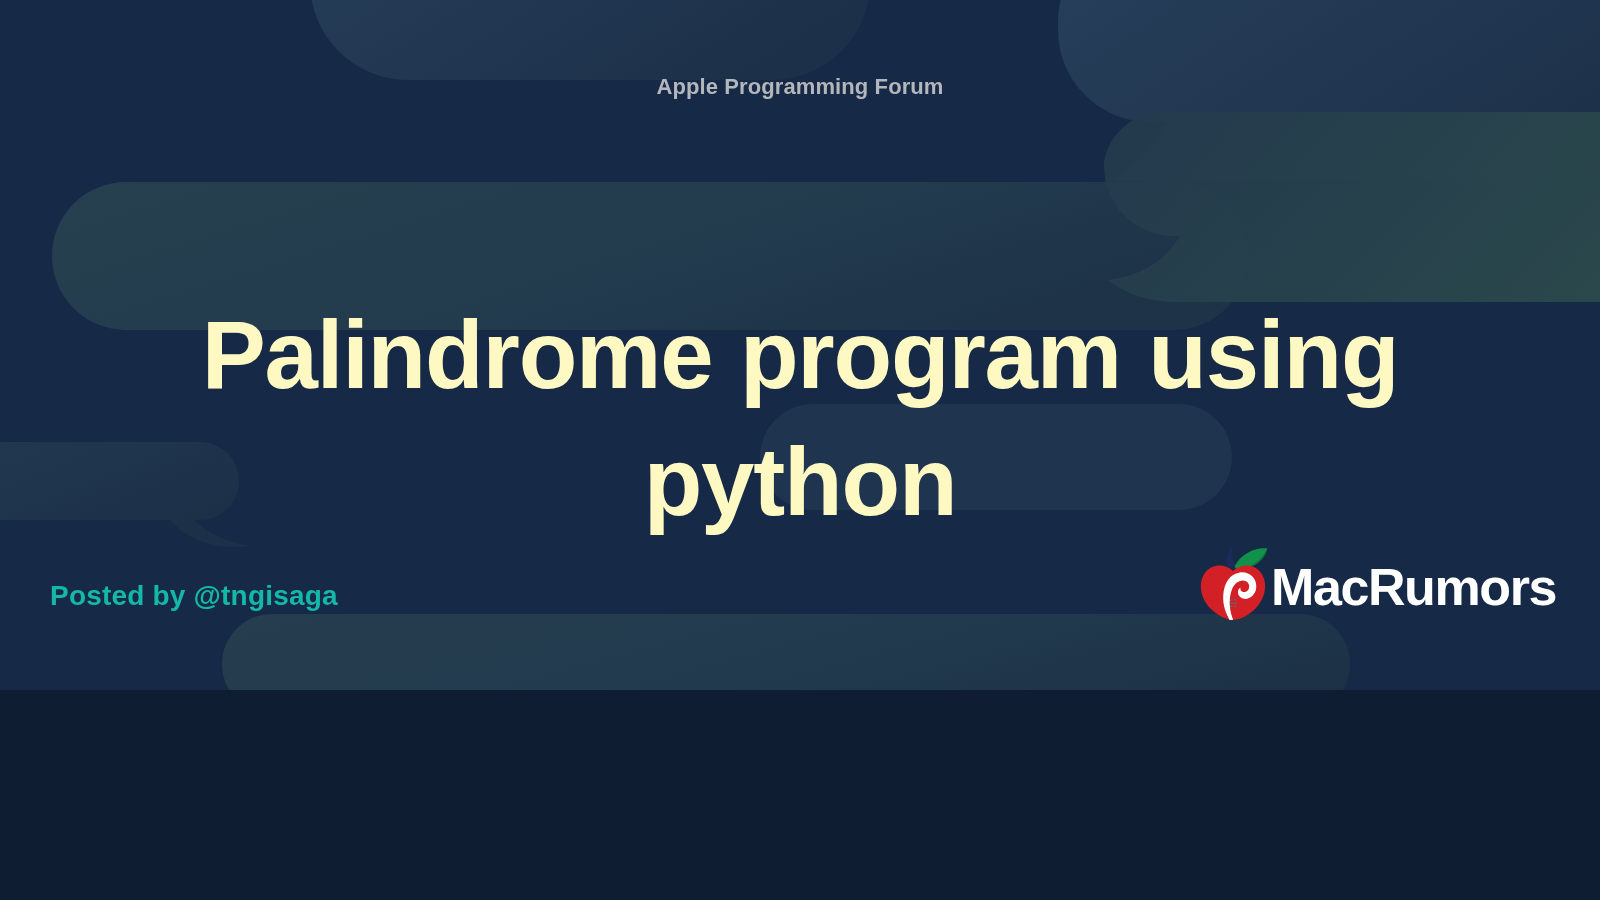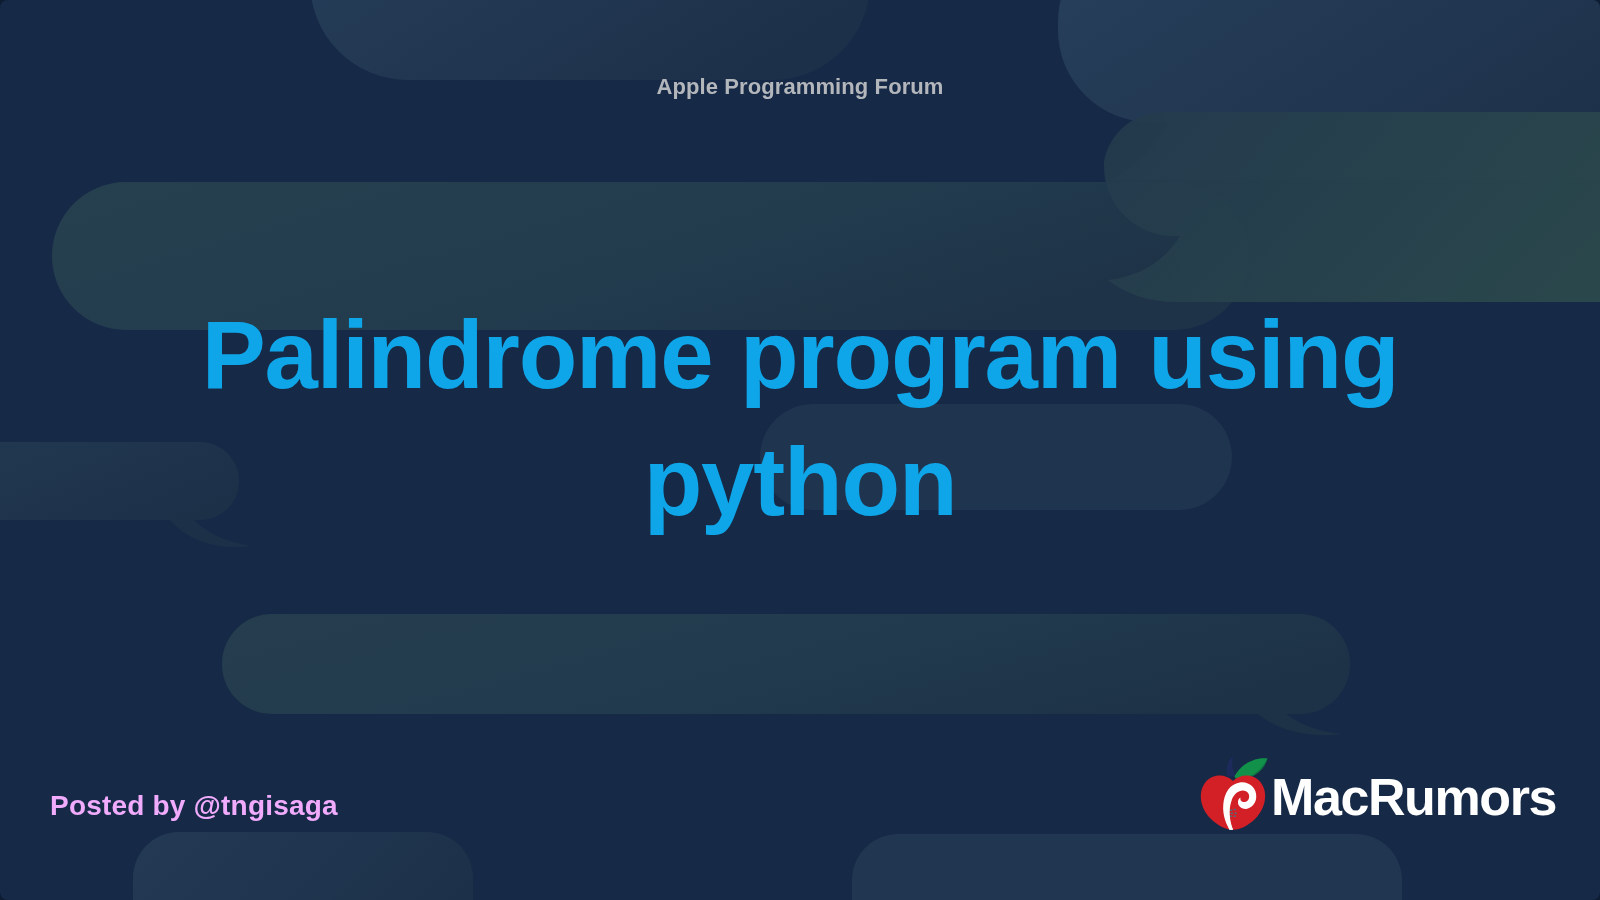--- a/index.html
+++ b/index.html
@@ -3,25 +3,24 @@
 <meta charset="utf-8">
 <style>
   html, body {
     margin: 0;
     padding: 0;
     background: #0f1d33;
   }
   #stage {
     position: relative;
     width: 1600px;
-    height: 900px;
+    height: 690px;
     overflow: hidden;
     background: #162947;
     font-family: "Liberation Sans", sans-serif;
-    border-radius: 8px;
   }
 
   
   #bubbles {
     position: absolute;
     inset: 0;
     width: 1600px;
     height: 900px;
     pointer-events: none;
   }
@@ -55,32 +54,32 @@
     right: 0;
     text-align: center;
     padding: 0 110px;
     box-sizing: border-box;
   }
   .post-title {
     margin: 0;
     font-size: 96px;
     line-height: 1.32;
     font-weight: bold;
-    color: #0ea5e9;
+    color: #fef9c3;
     letter-spacing: -1.2px;
     word-spacing: 2px;
   }
 
   .byline {
     position: absolute;
     left: 50px;
     bottom: 78px;
     font-size: 28px;
     font-weight: bold;
-    color: #f0abfc;
+    color: #14b8a6;
     letter-spacing: 0.2px;
     white-space: nowrap;
   }
 
   .brand {
     position: absolute;
     right: 44px;
     bottom: 68px;
     display: flex;
     align-items: center;

